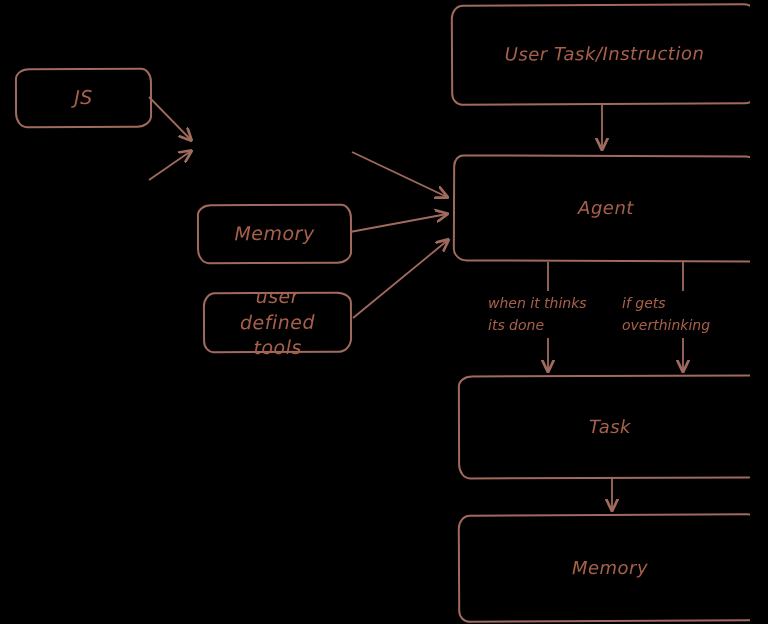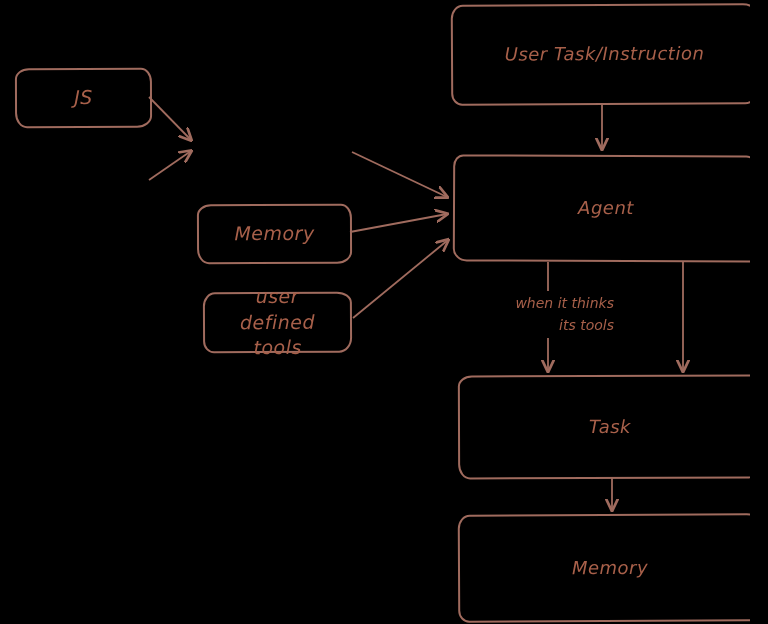--- a/index.html
+++ b/index.html
@@ -28,21 +28,21 @@
     z-index:2;
     letter-spacing:0.5px;
     line-height:1.35;
   }
   .node.big{font-size:18px;}
   .node.small{font-size:19px;}
   .edge-label{
     position:absolute;
     z-index:3;
     background:var(--bg);
-    text-align:right;
+    text-align:left;
     font-size:14px;
     line-height:1.55;
     padding:2px 0;
   }
   .r1{border-radius:12px 15px 13px 11px / 14px 11px 15px 12px;transform:rotate(-0.3deg);}
   .r2{border-radius:10px 13px 11px 14px / 12px 14px 10px 13px;transform:rotate(0.25deg);}
   .r3{border-radius:14px 11px 15px 12px / 11px 14px 12px 15px;transform:rotate(-0.2deg);}
   .pad{padding:7px 18px;}
 </style>
 </head>
@@ -92,17 +92,21 @@
   <div class="node big r3" style="left:458px;top:375px;width:300px;height:100px;">
     <span>Task</span>
   </div>
 
   <div class="node big r1" style="left:458px;top:514px;width:300px;height:104px;">
     <span>Memory</span>
   </div>
 
   <div class="edge-label" style="left:488px;top:291px;width:126px;">
     <span>when it thinks</span><br>
-    <span>its tools</span>
+    <span>its done</span>
   </div>
 
+  <div class="edge-label" style="left:622px;top:291px;width:126px;">
+    <span>if gets</span><br>
+    <span>overthinking</span>
+  </div>
 
 </div>
 
 </body></html>

